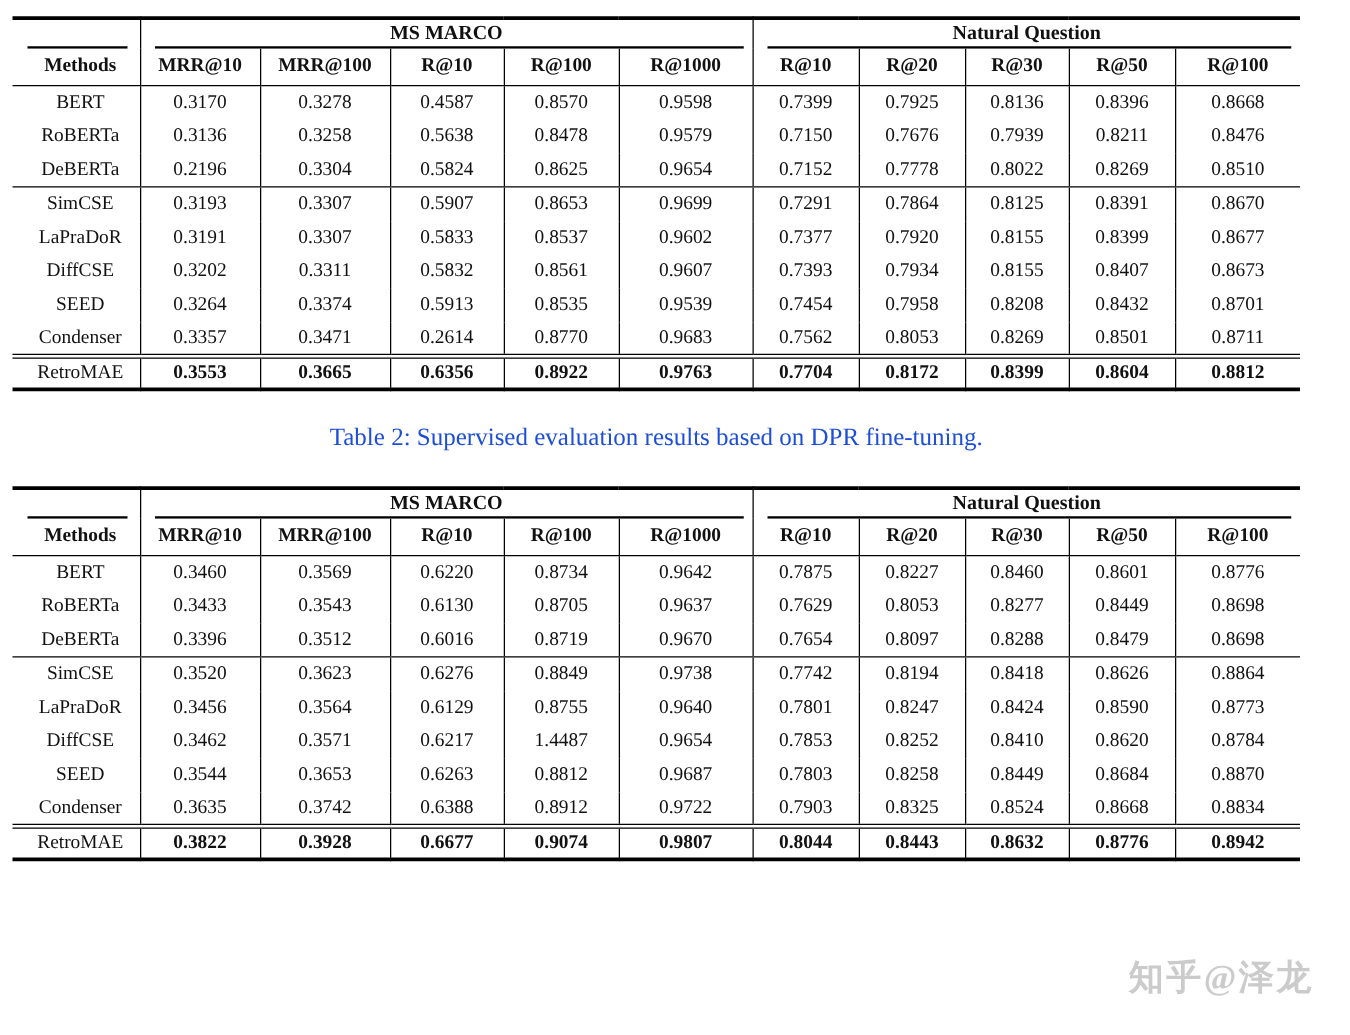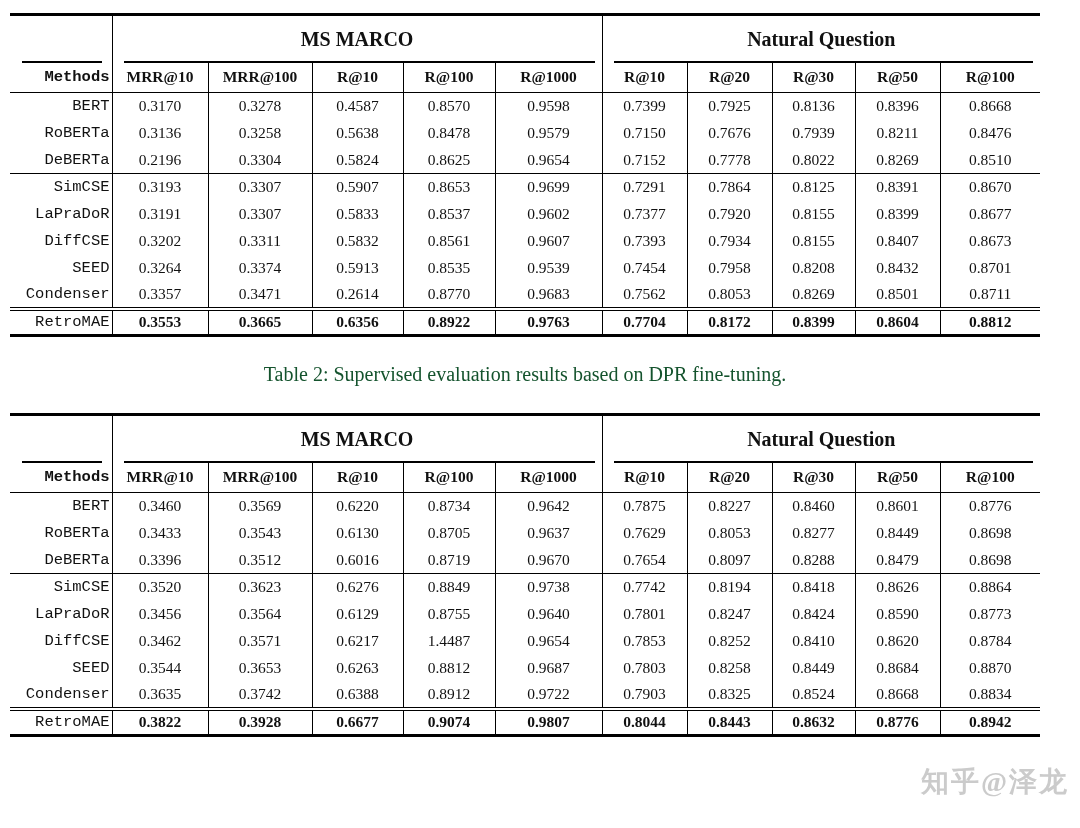--- a/index.html
+++ b/index.html
@@ -26,28 +26,27 @@
   .paper-table th, .paper-table td {
     border-left: 1.3px solid #000;
     text-align: center;
     font-size: 15.5px;
     padding: 0 2px;
     overflow: hidden;
     white-space: nowrap;
   }
   .paper-table th:first-child, .paper-table td:first-child {
     border-left: none;
-    text-align: right;
+    text-align: center;
     padding-left: 9px;
-    font-family: Liberation Mono, monospace;
   }
   .group-row th {
-    height: 48px;
+    height: 24px;
     font-weight: bold;
-    font-size: 20px;
+    font-size: 16px;
     position: relative;
     vertical-align: middle;
   }
   .cmid::after {
     content: "";
     position: absolute;
     left: 11px;
     right: 7px;
     bottom: 0;
     height: 1.3px;
@@ -63,26 +62,26 @@
   }
   tbody td { height: 27px; vertical-align: middle; }
   tr.sec-end td { border-bottom: 1.6px solid #000; }
   tr.sec-double td { border-bottom: 4px double #000; }
   tr.bold-values td:not(.method-cell) { font-weight: bold; }
   .caption {
     width: 1030px;
     margin: 26px 0 27px 10px;
     text-align: center;
     font-size: 20px;
-    color: #14532d;
+    color: #1d4ed8;
   }
   .caption-last { margin-bottom: 0; }
   .watermark {
     position: absolute;
-    right: 11px;
+    right: 29px;
     top: 763px;
     font-size: 28px;
     letter-spacing: 2px;
     color: #cbcbcb;
     font-weight: bold;
   }
 </style>
 </head>
 <body>
 

